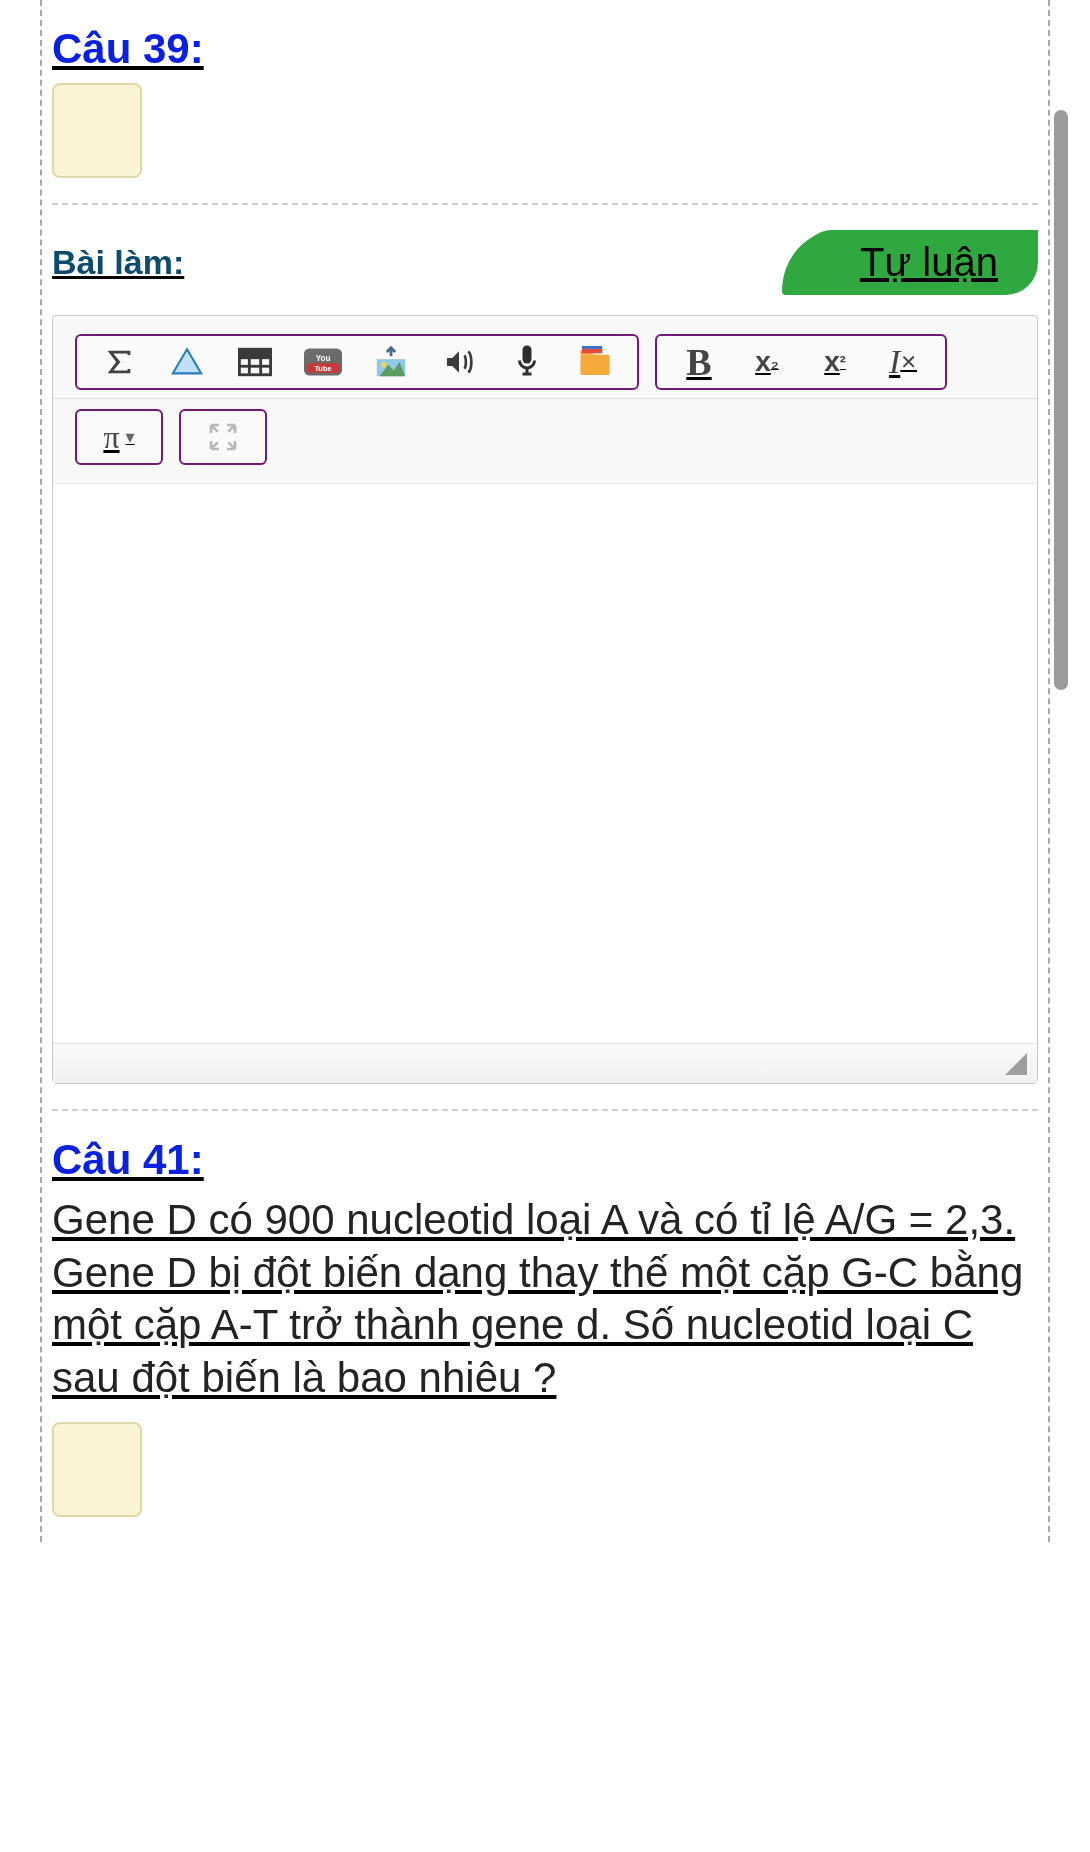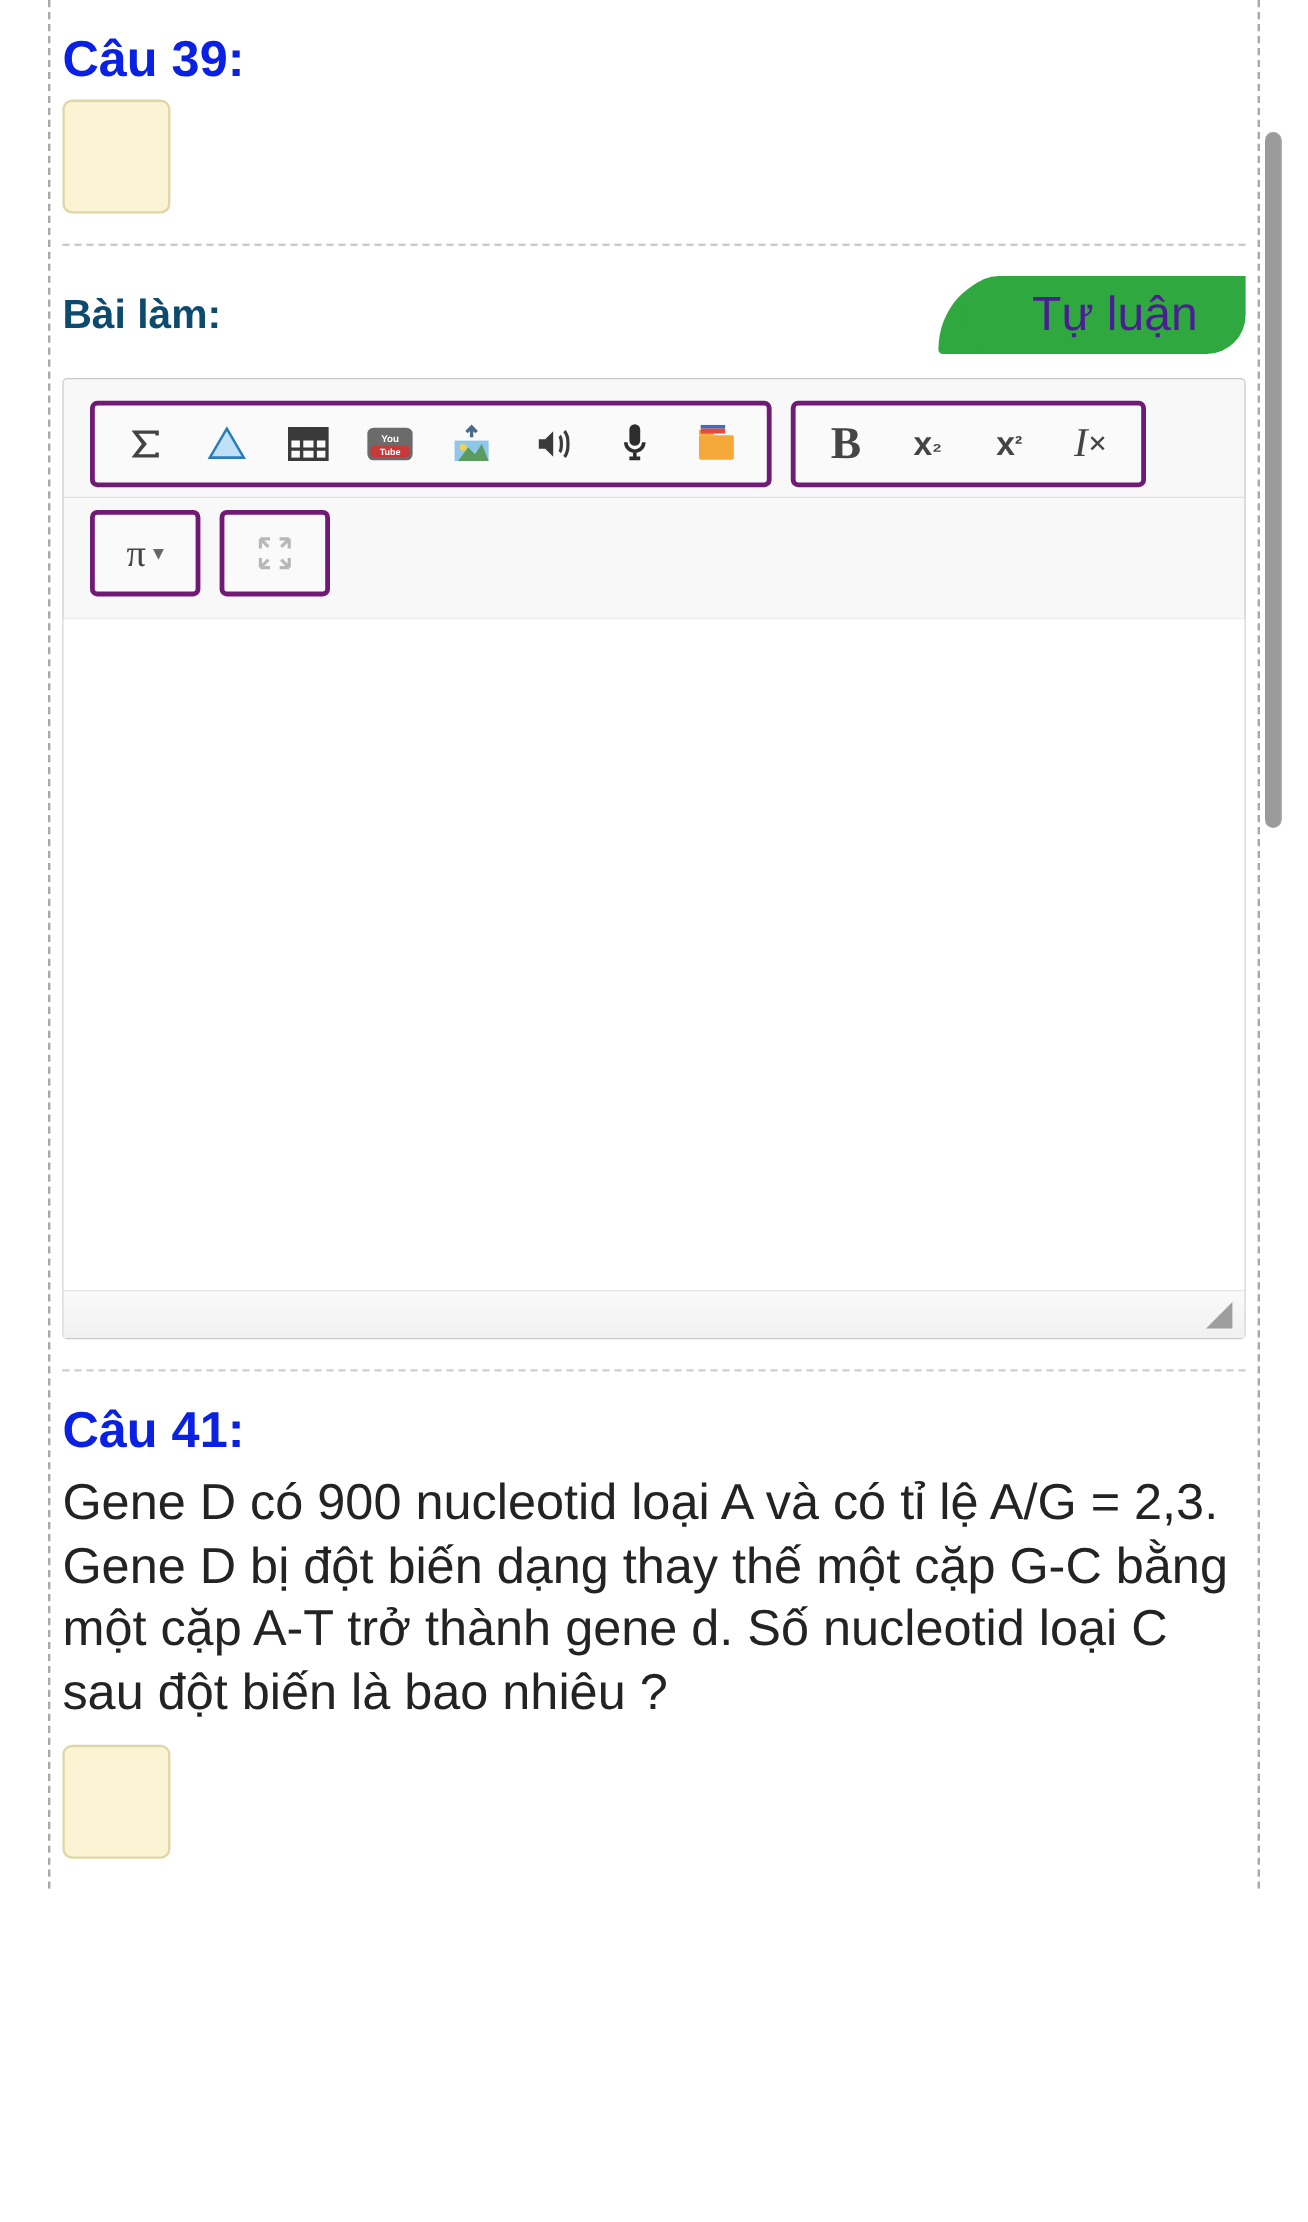--- a/index.html
+++ b/index.html
@@ -7,20 +7,21 @@
     font-family: Arial, Helvetica, sans-serif;
     background: #ffffff;
     width: 1090px;
     padding: 0 40px;
   }
   .outer-frame {
     border-left: 2px dashed #a9a9a9;
     border-right: 2px dashed #a9a9a9;
     padding: 0 10px;
     position: relative;
+    text-decoration: underline;
   }
   .scrollbar-track {
     position: fixed;
     top: 0;
     right: 22px;
     width: 14px;
     height: 100%;
     background: transparent;
   }
   .scrollbar-thumb {
@@ -63,21 +64,21 @@
     justify-content: space-between;
     margin-bottom: 20px;
   }
   .essay-label {
     font-size: 34px;
     font-weight: 700;
     color: #0c4a6e;
   }
   .essay-badge {
     background: #2fa83f;
-    color: #4c1d95;
+    color: #000000;
     font-size: 40px;
     padding: 10px 40px 10px 60px;
     border-radius: 50px 0 50px 50px / 50px 0 50px 50px;
     position: relative;
   }
   .essay-badge::before {
     content: "";
     position: absolute;
     left: -18px;
     top: 0;
@@ -98,25 +99,25 @@
     flex-wrap: wrap;
     gap: 16px;
     padding: 18px 22px 8px 22px;
     border-bottom: 1px solid #dedede;
     align-items: center;
   }
   .tool-group {
     display: flex;
     align-items: center;
     gap: 0;
-    border: 4px solid #701a75;
+    border: 2px solid #701a75;
     border-radius: 6px;
     background: #fafafa;
     padding: 6px 8px;
-    height: 72px;
+    height: 56px;
   }
   .tool-btn {
     width: 68px;
     height: 48px;
     display: flex;
     align-items: center;
     justify-content: center;
     font-size: 34px;
     color: #454545;
     cursor: pointer;

